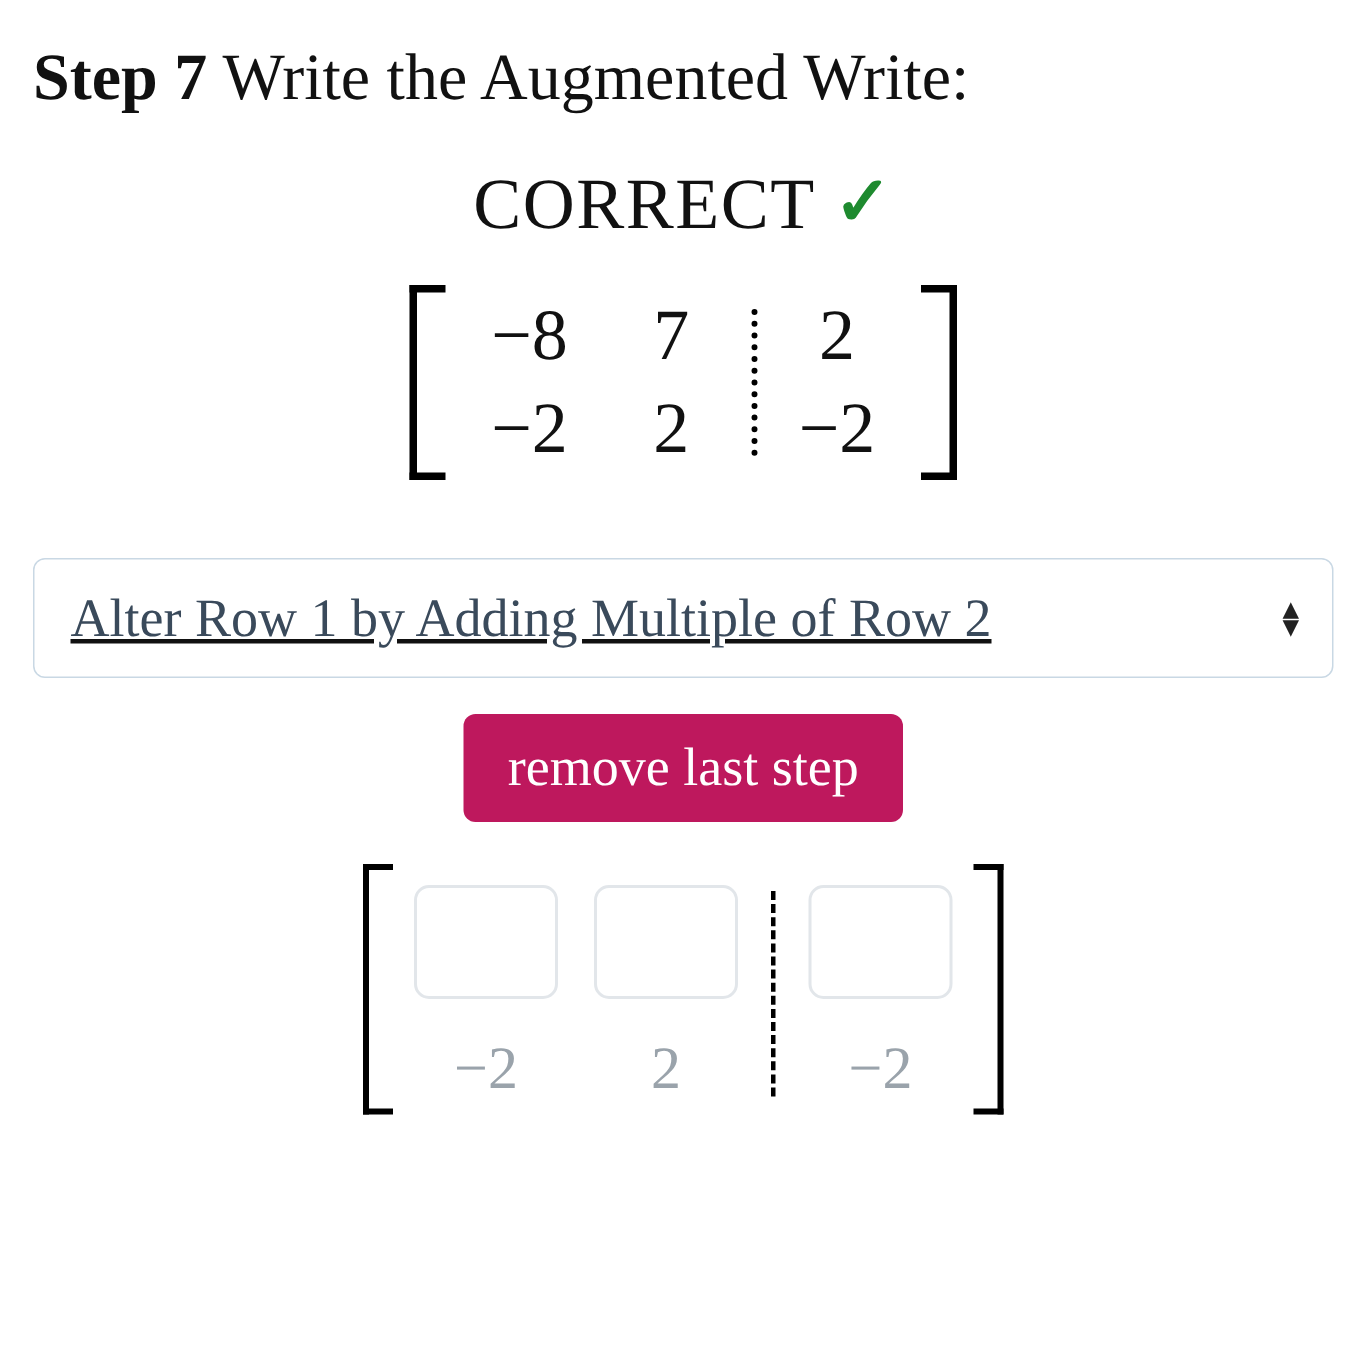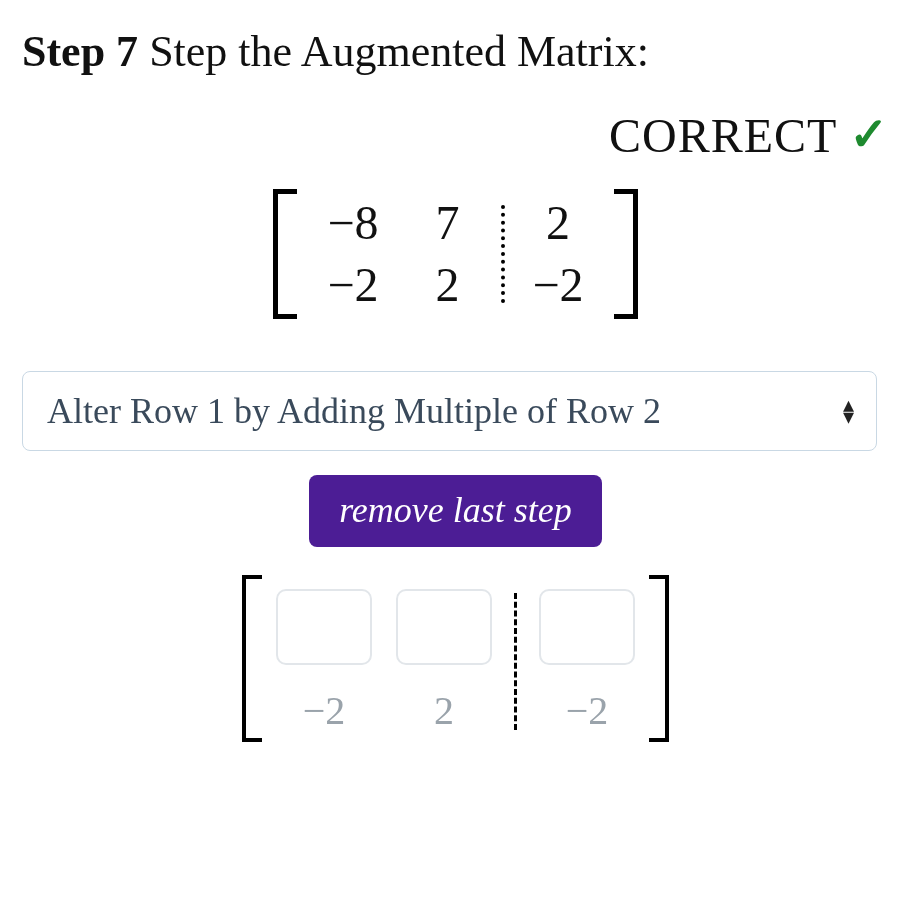--- a/index.html
+++ b/index.html
@@ -13,21 +13,21 @@
     padding:24px 22px 0 22px;
   }
   .step-heading{
     font-size:44px;
     line-height:1.25;
     margin:0 0 28px 0;
     font-weight:400;
   }
   .step-heading .step-label{font-weight:700;}
   .correct-line{
-    text-align:right;
+    text-align:center;
     font-size:48px;
     letter-spacing:1px;
     margin-bottom:20px;
     font-family:'Times New Roman',serif;
   }
   .chk{color:#1e8a2f;font-weight:700;font-size:46px;vertical-align:2px;}
   
   .matrix-wrap{display:flex;justify-content:center;margin-bottom:46px;}
   .matrix{position:relative;display:flex;align-items:stretch;padding:6px 26px;}
   .bracket{width:20px;position:relative;}
@@ -36,44 +36,43 @@
   .bracket.left::after{top:0;left:0;width:24px;height:5px;}
   .bracket.left .bot{position:absolute;bottom:0;left:0;width:24px;height:5px;background:#000;}
   .bracket.right::before{top:0;bottom:0;right:0;width:5px;}
   .bracket.right::after{top:0;right:0;width:24px;height:5px;}
   .bracket.right .bot{position:absolute;bottom:0;right:0;width:24px;height:5px;background:#000;}
   .mat-body{display:flex;align-items:center;padding:10px 12px;}
   .mat-col{display:flex;flex-direction:column;align-items:center;justify-content:center;gap:14px;padding:0 22px;}
   .mat-cell{font-size:48px;font-family:'Times New Roman',serif;line-height:1;min-width:50px;text-align:center;}
   .divider{width:0;border-left:4px dotted #000;align-self:stretch;margin:6px 6px;}
   
-  .select-row{margin:0 12px 24px 0;}
+  .select-row{margin:0 0 24px 0;text-decoration:underline;}
   .select{
     position:relative;
     border:1px solid #c9d8e4;
     border-radius:8px;
     background:#fff;
     padding:18px 56px 18px 24px;
     font-size:36px;
     color:#3a4a5b;
     cursor:pointer;
   }
   .select .updown{
     position:absolute;right:22px;top:50%;transform:translateY(-50%);
     font-size:22px;color:#222;line-height:0.55;
     display:flex;flex-direction:column;align-items:center;gap:0;
   }
   .select .updown span{display:block;}
   
   .btn-row{display:flex;justify-content:center;margin-bottom:24px;}
   .remove-btn{
-    background:#4c1d95;color:#fff;border:none;border-radius:8px;
+    background:#be185d;color:#fff;border:none;border-radius:8px;
     font-size:36px;font-family:Georgia,serif;padding:14px 30px 16px 30px;
     cursor:pointer;
-    font-style:italic;
   }
   
   .matrix2-wrap{display:flex;justify-content:center;}
   .matrix2{position:relative;display:flex;align-items:stretch;padding:4px 18px;}
   .bracket2{width:16px;position:relative;}
   .bracket2::before,.bracket2::after{content:"";position:absolute;background:#000;}
   .bracket2.left::before{top:0;bottom:0;left:0;width:4px;}
   .bracket2.left::after{top:0;left:0;width:20px;height:4px;}
   .bracket2.left .bot{position:absolute;bottom:0;left:0;width:20px;height:4px;background:#000;}
   .bracket2.right::before{top:0;bottom:0;right:0;width:4px;}
@@ -88,21 +87,21 @@
   }
   .ro-cell{font-size:40px;color:#9aa3ab;font-family:'Times New Roman',serif;min-width:96px;text-align:center;}
   .divider2{width:0;border-left:3px dashed #000;align-self:stretch;margin:4px 10px;}
 </style>
 </head>
 <body>
 
 <h1 class="step-heading">
   <span class="step-label">Step 7</span>
   <span> </span>
-  <span>Step the Augmented Matrix:</span>
+  <span>Write the Augmented Write:</span>
 </h1>
 
 <div class="correct-line">
   <span>CORRECT</span>
   <span> </span>
   <span class="chk">✓</span>
 </div>
 
 <div class="matrix-wrap">
   <div class="matrix">

